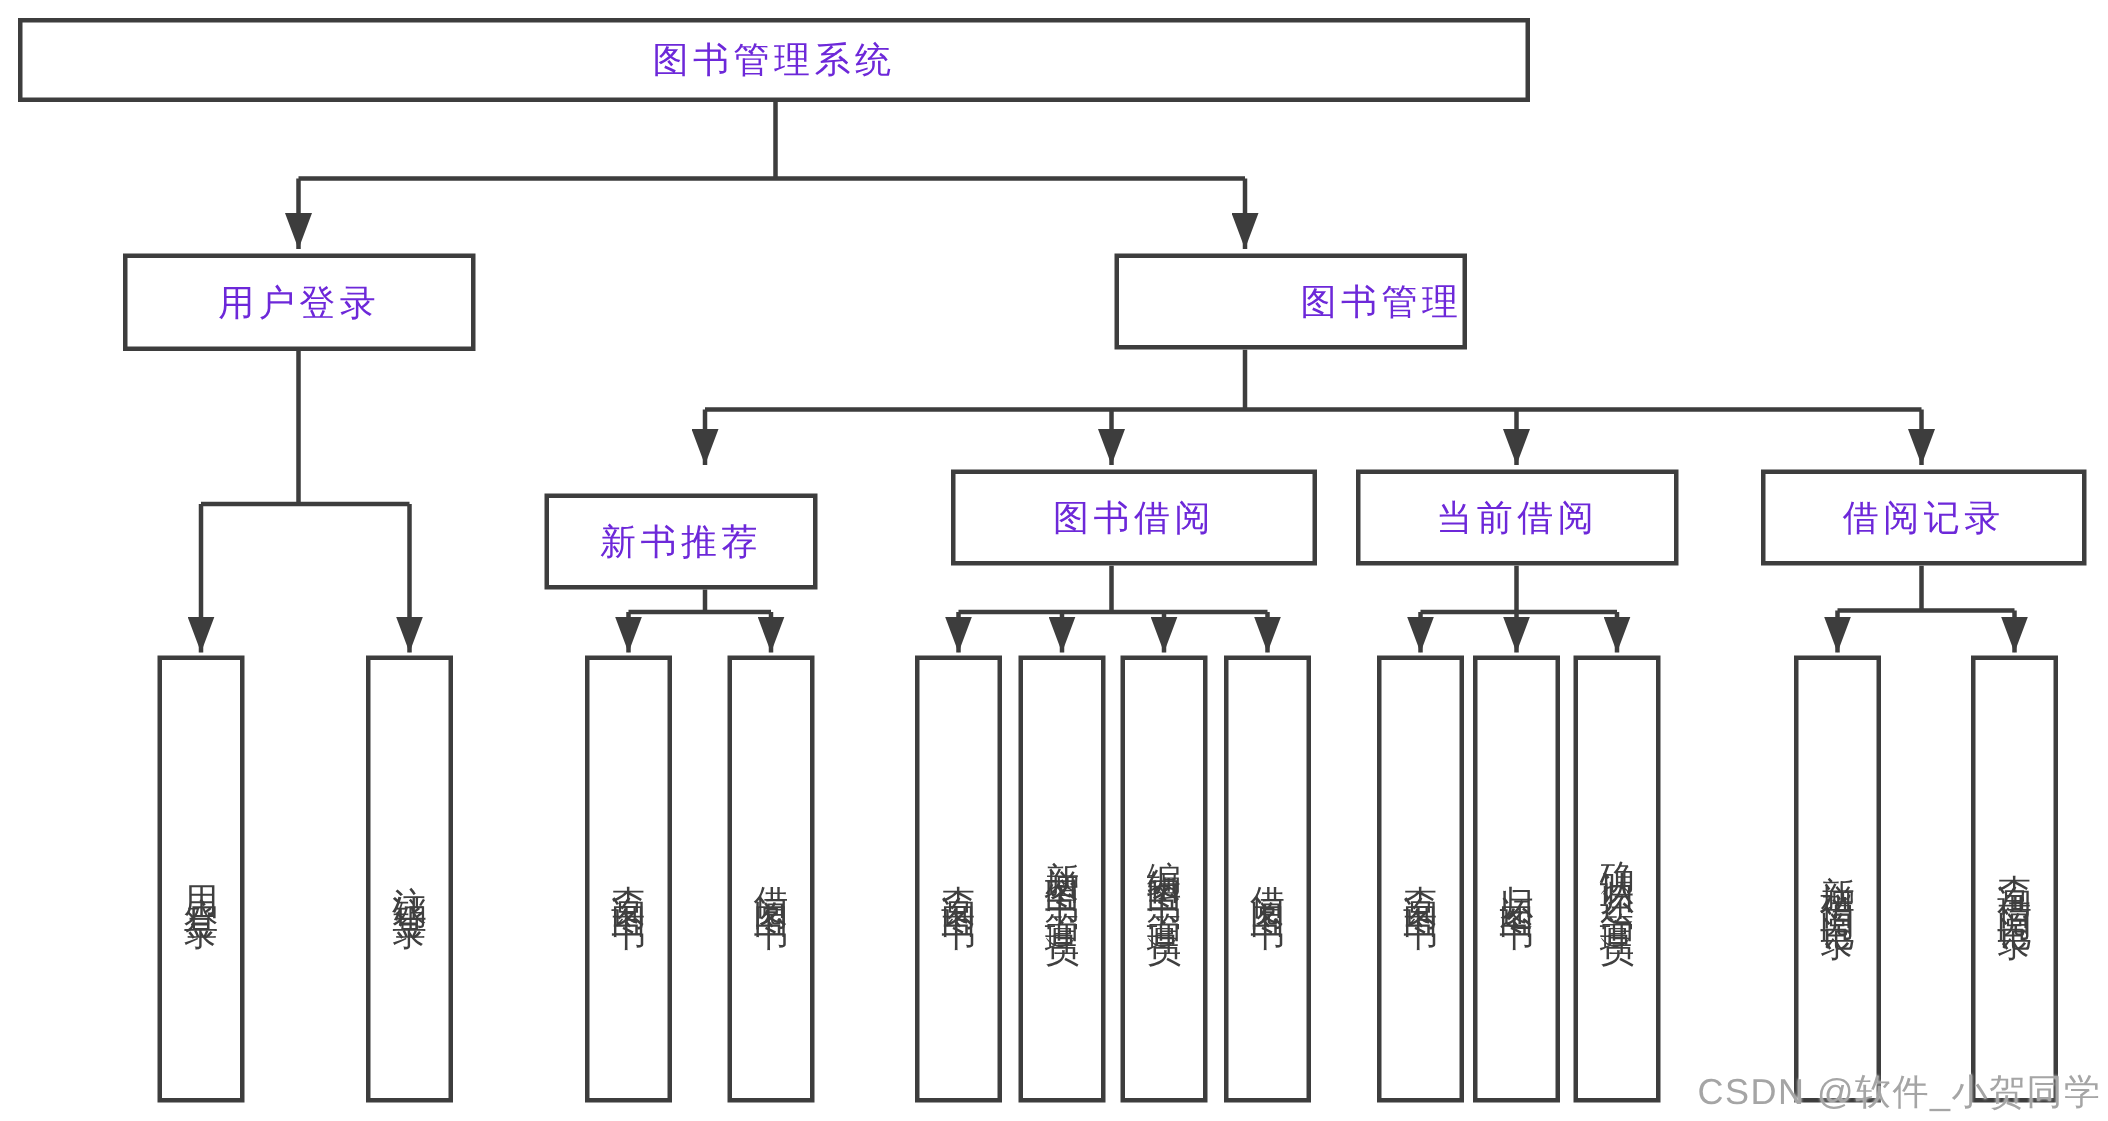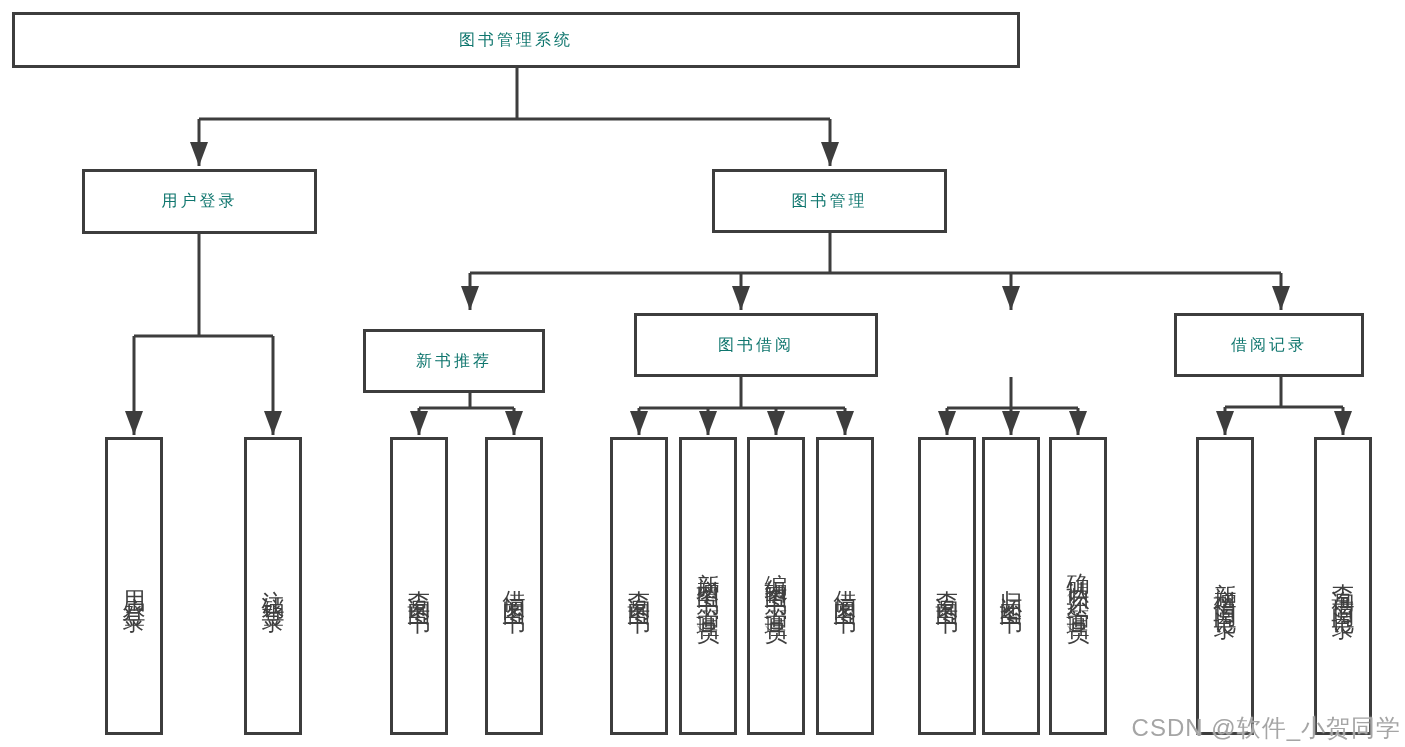--- a/index.html
+++ b/index.html
@@ -25,24 +25,24 @@
     position: absolute;
     box-sizing: border-box;
     border: 3px solid #3d3d3d;
     background: #ffffff;
     display: flex;
     align-items: center;
     justify-content: center;
     color: #3f3f3f;
   }
   .box.h .lbl {
-    font-size: 16px;
+    font-size: 24px;
     letter-spacing: 3px;
     white-space: nowrap;
-    color: #0f766e;
+    color: #6d28d9;
   }
   .box.leaf .lbl {
     writing-mode: vertical-rl;
     text-orientation: mixed;
     font-size: 23px;
     letter-spacing: 7px;
     line-height: 1;
     color: #3f3f3f;
   }
   .watermark {
@@ -100,31 +100,34 @@
     </g>
   </svg>
 
   <div class="box h" style="left:12px; top:12px; width:1008px; height:56px;">
     <span class="lbl">图书管理系统</span>
   </div>
 
   <div class="box h" style="left:82px; top:169px; width:235px; height:65px;">
     <span class="lbl">用户登录</span>
   </div>
-  <div class="box h" style="left:712px; top:169px; width:235px; height:64px;">
+  <div class="box h" style="left:743px; top:169px; width:235px; height:64px;justify-content:flex-end;">
     <span class="lbl">图书管理</span>
   </div>
 
   <div class="box h" style="left:363px; top:329px; width:182px; height:64px;">
     <span class="lbl">新书推荐</span>
   </div>
   <div class="box h" style="left:634px; top:313px; width:244px; height:64px;">
     <span class="lbl">图书借阅</span>
   </div>
-  <div class="box h" style="left:1174px; top:313px; width:190px; height:64px;">
+  <div class="box h" style="left:904px; top:313px; width:215px; height:64px;">
+    <span class="lbl">当前借阅</span>
+  </div>
+  <div class="box h" style="left:1174px; top:313px; width:217px; height:64px;">
     <span class="lbl">借阅记录</span>
   </div>
 
   <div class="box leaf" style="left:105px; top:437px; width:58px; height:298px;">
     <span class="lbl">用户登录</span>
   </div>
   <div class="box leaf" style="left:244px; top:437px; width:58px; height:298px;">
     <span class="lbl">注销登录</span>
   </div>
 

